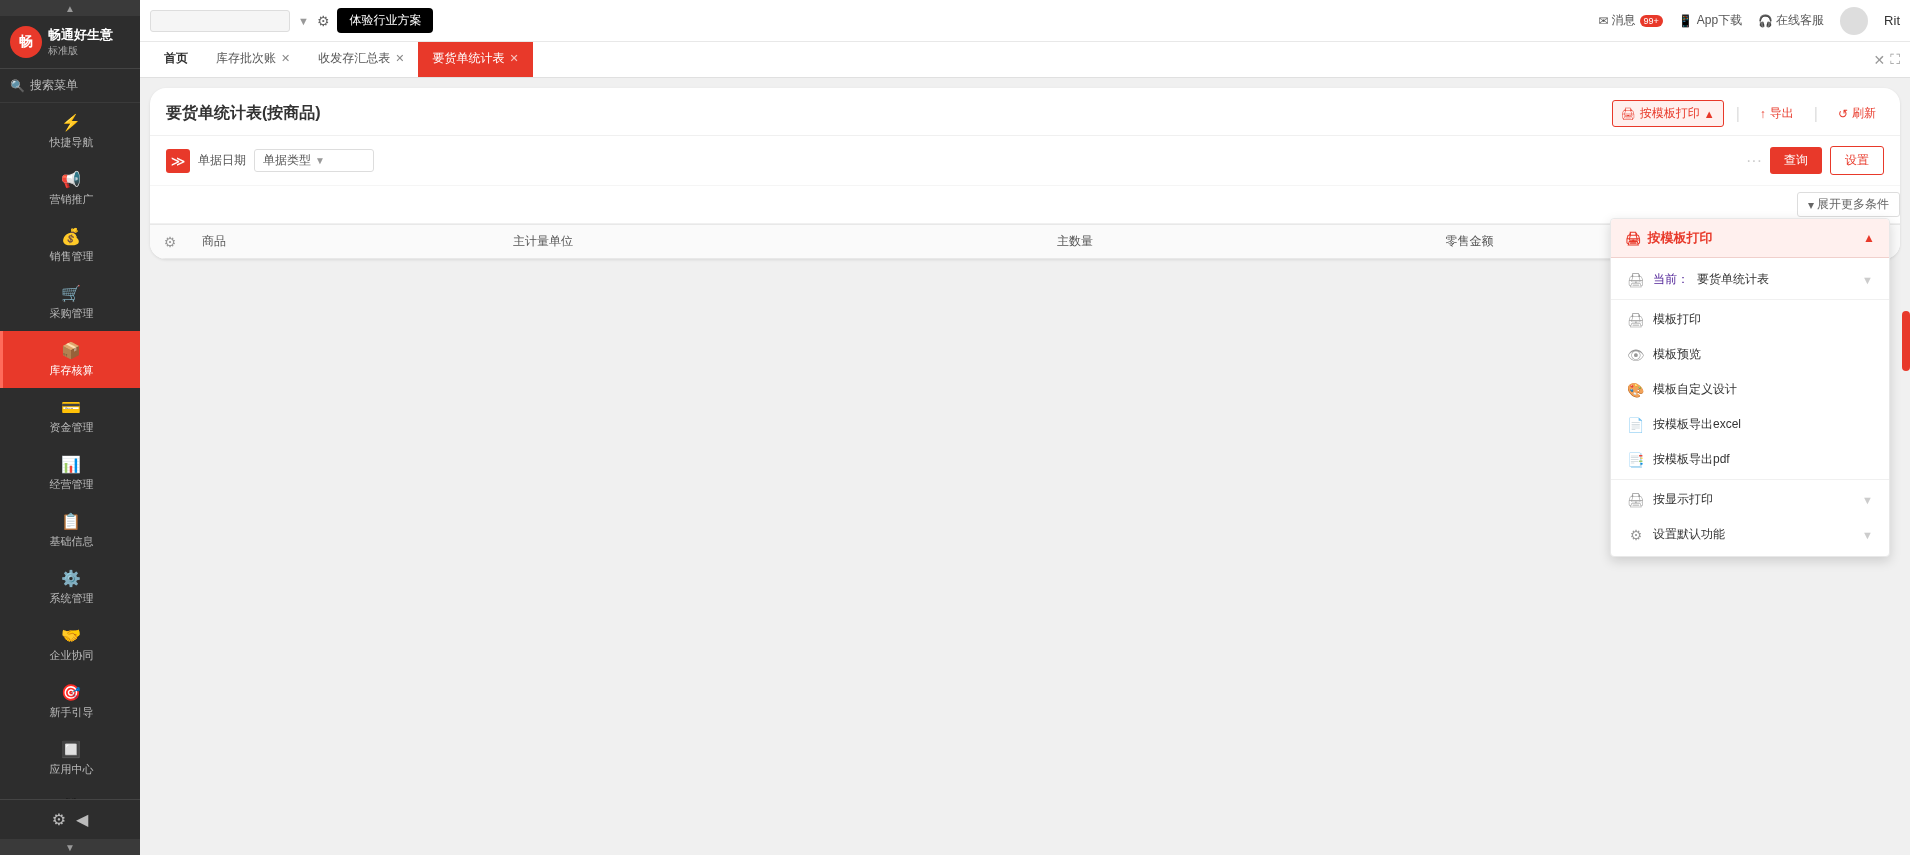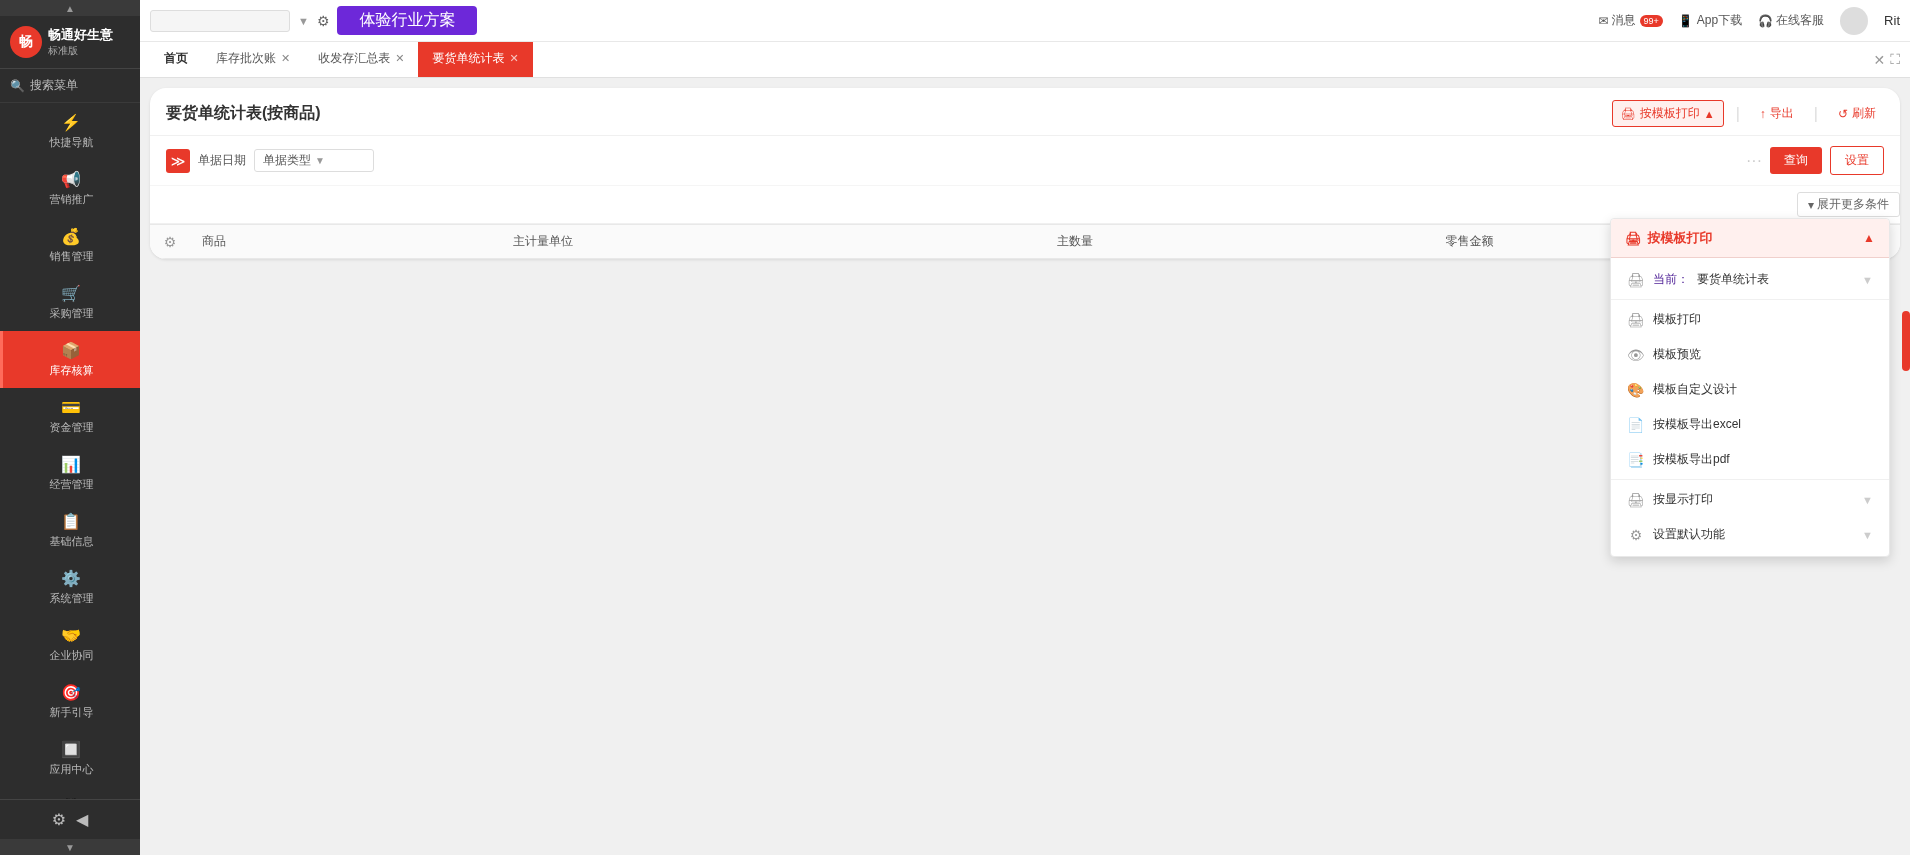--- a/index.html
+++ b/index.html
@@ -107,26 +107,26 @@
       border: 1px solid #ddd;
       border-radius: 3px;
       padding: 3px 8px;
       font-size: 12px;
       color: #999;
       width: 140px;
     }
     .topbar-dropdown-icon { color: #999; font-size: 11px; cursor: pointer; }
     .topbar-gear { color: #666; cursor: pointer; font-size: 14px; }
     .topbar-promo-btn {
-      background: #6d28d9;
+      background: #000000;
       color: white;
       border: none;
       border-radius: 4px;
-      padding: 4px 22px;
-      font-size: 16px;
+      padding: 4px 12px;
+      font-size: 12px;
       cursor: pointer;
       white-space: nowrap;
     }
     .topbar-spacer { flex: 1; }
     .topbar-right {
       display: flex;
       align-items: center;
       gap: 16px;
       color: #555;
       font-size: 12px;

